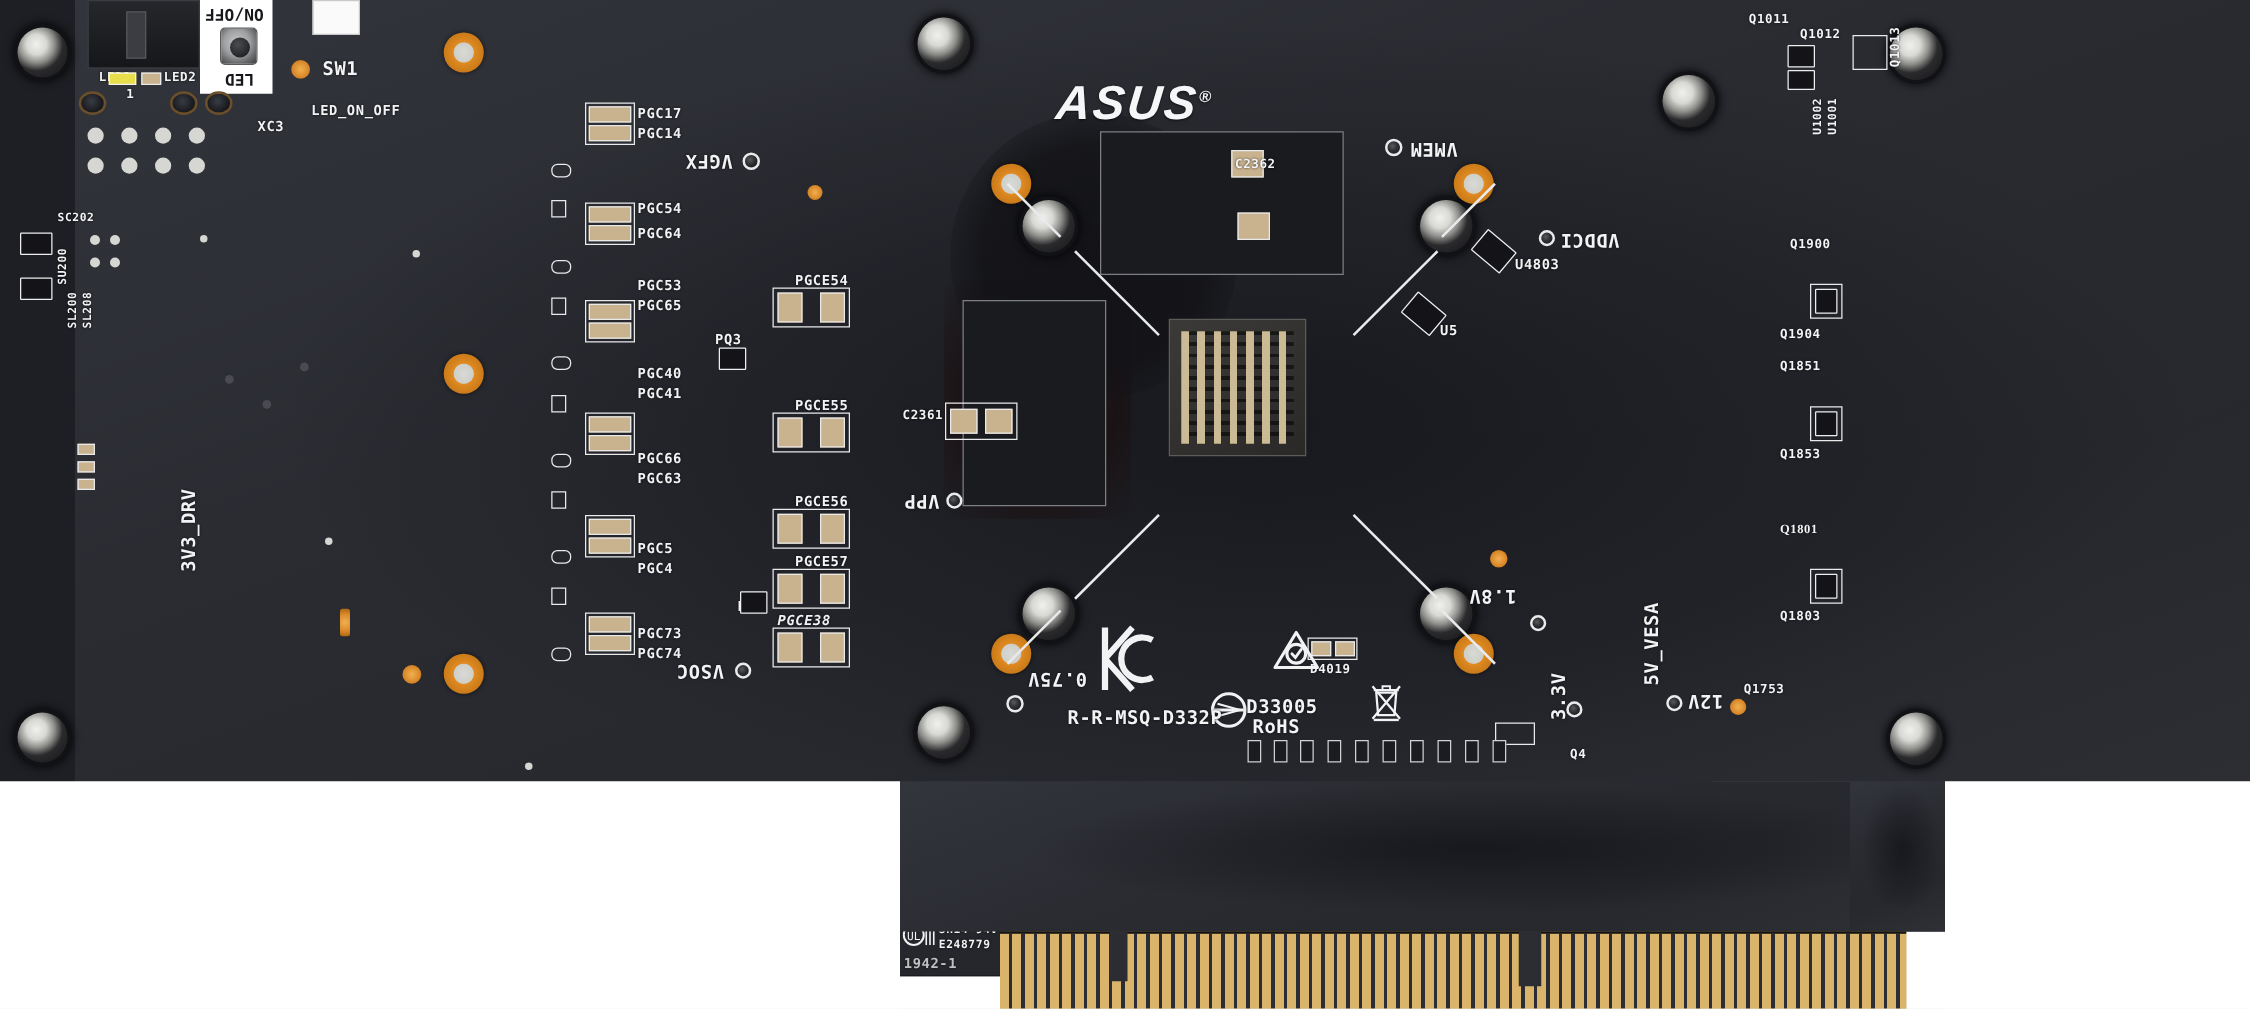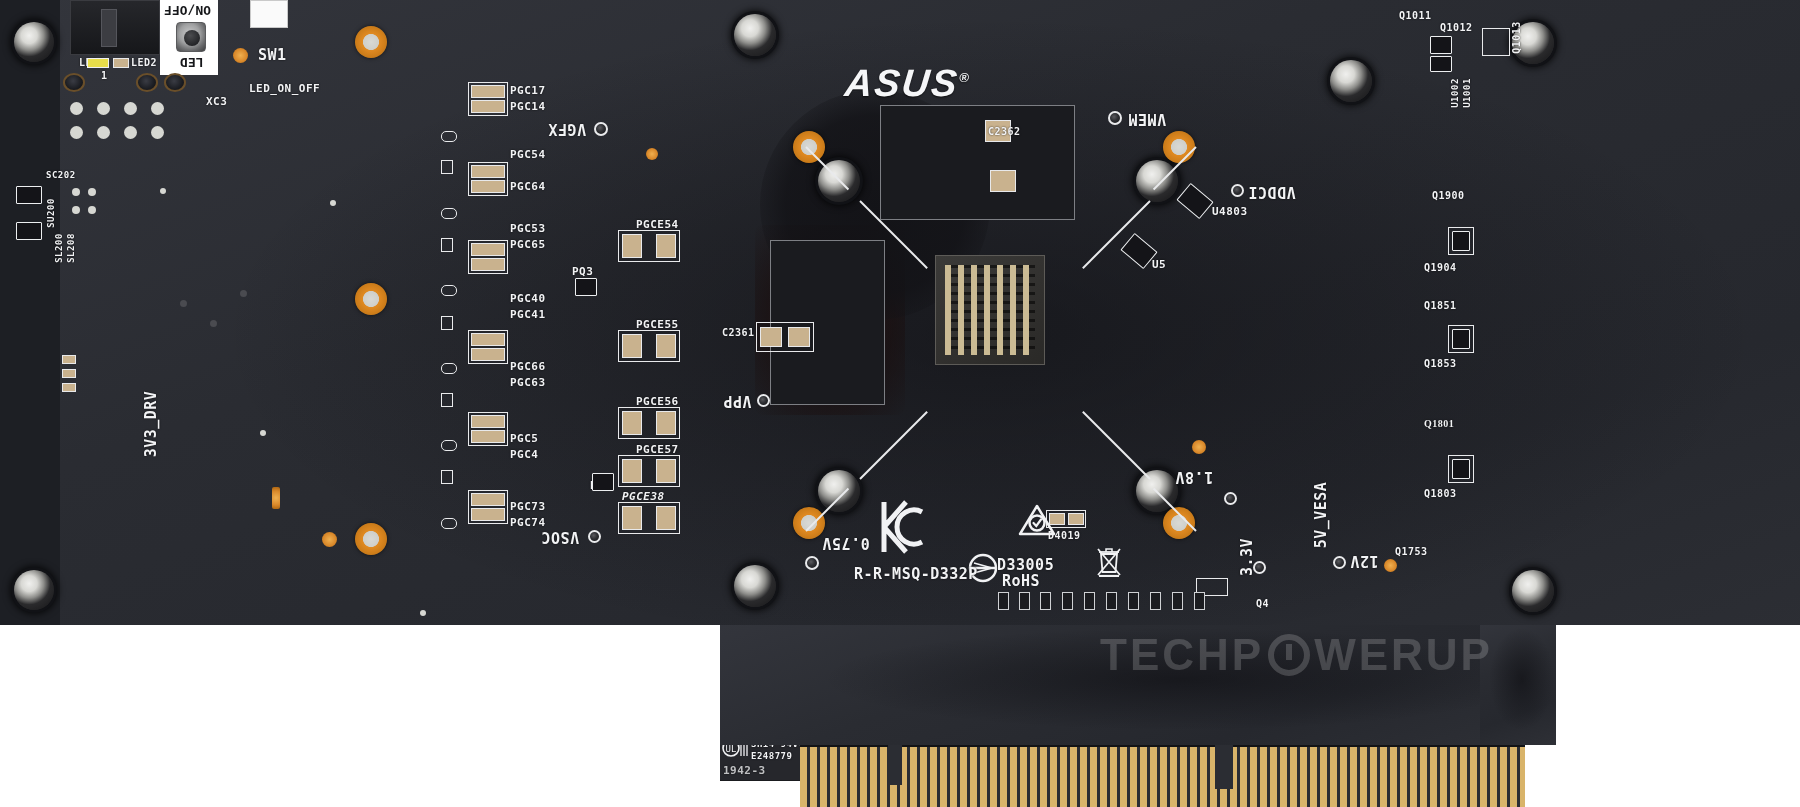--- a/index.html
+++ b/index.html
@@ -343,21 +343,21 @@
   <div>
     <div class="outline" style="left:468px;top:82px;width:40px;height:34px;"></div>
     <div class="smd" style="left:471px;top:85px;width:34px;height:13px;"></div>
     <div class="smd" style="left:471px;top:100px;width:34px;height:13px;"></div>
     <div class="silk s11" style="left:510px;top:84px;">PGC17</div>
     <div class="silk s11" style="left:510px;top:100px;">PGC14</div>
 
     <div class="outline" style="left:468px;top:162px;width:40px;height:34px;"></div>
     <div class="smd" style="left:471px;top:165px;width:34px;height:13px;"></div>
     <div class="smd" style="left:471px;top:180px;width:34px;height:13px;"></div>
-    <div class="silk s11" style="left:510px;top:148px;">PGC54</div>
+    <div class="silk s11" style="left:510px;top:160px;">PGC54</div>
     <div class="silk s11" style="left:510px;top:180px;">PGC64</div>
 
     <div class="outline" style="left:468px;top:240px;width:40px;height:34px;"></div>
     <div class="smd" style="left:471px;top:243px;width:34px;height:13px;"></div>
     <div class="smd" style="left:471px;top:258px;width:34px;height:13px;"></div>
     <div class="silk s11" style="left:510px;top:222px;">PGC53</div>
     <div class="silk s11" style="left:510px;top:238px;">PGC65</div>
 
     <div class="outline" style="left:468px;top:330px;width:40px;height:34px;"></div>
     <div class="smd" style="left:471px;top:333px;width:34px;height:13px;"></div>
@@ -434,21 +434,21 @@
   <div class="outline" style="left:1482px;top:28px;width:28px;height:28px;"></div>
   <div class="silk s10 rot90" style="left:1500px;top:32px;">Q1013</div>
   <div class="silk s9 rot90" style="left:1440px;top:88px;">U1002</div>
   <div class="silk s9 rot90" style="left:1452px;top:88px;">U1001</div>
 
   <div class="silk s10" style="left:1432px;top:190px;">Q1900</div>
   <div class="outline" style="left:1448px;top:227px;width:26px;height:28px;"></div>
   <div class="chip-body" style="left:1452px;top:231px;width:18px;height:20px;"></div>
   <div class="silk s10" style="left:1424px;top:262px;">Q1904</div>
 
-  <div class="silk s10" style="left:1424px;top:300px;">Q1851</div>
+  <div class="silk s10" style="left:1424px;top:288px;">Q1851</div>
   <div class="outline" style="left:1448px;top:325px;width:26px;height:28px;"></div>
   <div class="chip-body" style="left:1452px;top:329px;width:18px;height:20px;"></div>
   <div class="silk s10" style="left:1424px;top:358px;">Q1853</div>
 
   <div class="silk s10" style="left:1424px;top:418px;font-family:Liberation Serif, serif;">Q1801</div>
   <div class="outline" style="left:1448px;top:455px;width:26px;height:28px;"></div>
   <div class="chip-body" style="left:1452px;top:459px;width:18px;height:20px;"></div>
   <div class="silk s10" style="left:1424px;top:488px;">Q1803</div>
 
   <div class="silk s10" style="left:1395px;top:546px;">Q1753</div>
@@ -527,21 +527,21 @@
   <svg style="position:absolute;left:1298px;top:712px;width:38px;height:38px;" viewBox="0 0 38 38">
     <circle cx="19" cy="19" r="16" stroke="#f1f2f4" stroke-width="2.6" fill="none"></circle>
     <path d="M10 10 H28 L19 30 Z" fill="#f1f2f4"></path>
   </svg>
 
   <div class="mark-text" style="left:1348px;top:714px;font-size:30px;letter-spacing:-1px;">FC</div>
 
   <div id="ul-label">
     <div class="silk s9" style="left:32px;top:3px;">SH14 94V-0</div>
     <div class="silk s9" style="left:32px;top:15px;">E248779</div>
-    <div class="silk s11" style="left:4px;top:28px;opacity:.75;">1942-3</div>
+    <div class="silk s11" style="left:4px;top:28px;opacity:.75;">1942-1</div>
     <svg style="position:absolute;left:3px;top:2px;width:26px;height:22px;" viewBox="0 0 26 22">
       <circle cx="9" cy="10" r="8" stroke="#f1f2f4" stroke-width="1.6" fill="none"></circle>
       <text x="3.5" y="14" font-size="9" font-family="DejaVu Sans Mono, monospace" fill="#f1f2f4">UL</text>
       <path d="M19 4 V18 M22 4 V18 M25 4 V18" stroke="#f1f2f4" stroke-width="1.3"></path>
     </svg>
   </div>
 
   <div class="cutout" style="left:0px;top:625px;width:720px;height:182px;"></div>
   <div class="cutout" style="left:1556px;top:625px;width:244px;height:182px;"></div>
   <div class="cutout" style="left:1370px;top:625px;width:110px;height:40px;"></div>
@@ -570,19 +570,14 @@
   <div>
     <div class="via-dark" style="left:180px;top:300px;width:7px;height:7px;"></div>
     <div class="via-dark" style="left:210px;top:320px;width:7px;height:7px;"></div>
     <div class="via-dark" style="left:240px;top:290px;width:7px;height:7px;"></div>
     <div class="via" style="left:160px;top:188px;width:6px;height:6px;"></div>
     <div class="via" style="left:260px;top:430px;width:6px;height:6px;"></div>
     <div class="via" style="left:330px;top:200px;width:6px;height:6px;"></div>
     <div class="via" style="left:420px;top:610px;width:6px;height:6px;"></div>
   </div>
 
-  <div id="watermark">
-    <span>TECHP</span>
-    <span class="wm-o"></span>
-    <span>WERUP</span>
-  </div>
 
 </div>
 
 </body></html>

